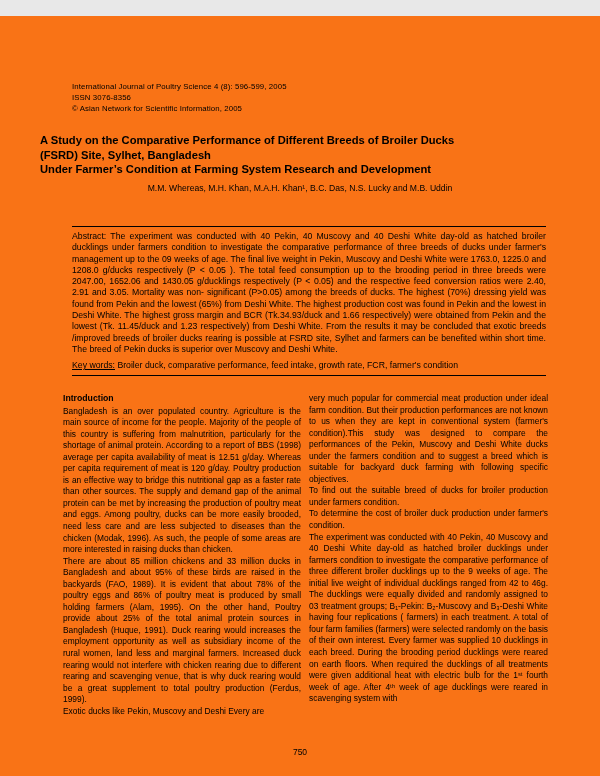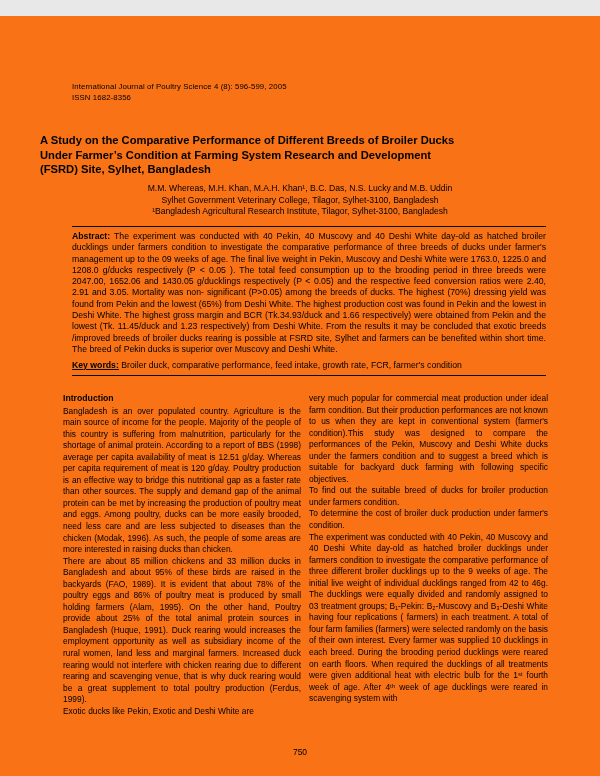--- a/index.html
+++ b/index.html
@@ -66,21 +66,21 @@
     margin-top: 4px;
     font-size: 8.7px;
     line-height: 11.3px;
     text-align: justify;
   }
   .keywords {
     margin-top: 5px;
     font-size: 8.7px;
     line-height: 11.3px;
   }
-  .b { font-weight: bold; }
+  .b { font-weight: normal; }
   .u { text-decoration: underline; }
   .rule-bottom { margin-top: 3px; }
   
   .columns {
     position: absolute;
     left: 63px;
     top: 377px;
     width: 485px;
     display: flex;
     gap: 8px;
@@ -109,55 +109,52 @@
     font-size: 8.5px;
   }
 </style>
 </head>
 <body>
 
 <div class="page">
 
   <div class="header">
     <div>International Journal of Poultry Science 4 (8): 596-599, 2005</div>
-    <div>ISSN 1682-8356</div>
+    <div>ISSN 3076-8356</div>
+    <div>© Asian Network for Scientific Information, 2005</div>
   </div>
 
   <div class="title-block">
     <div>A Study on the Comparative Performance of Different Breeds of Broiler Ducks</div>
+    <div>(FSRD) Site, Sylhet, Bangladesh</div>
     <div>Under Farmer’s Condition at Farming System Research and Development</div>
-    <div>(FSRD) Site, Sylhet, Bangladesh</div>
   </div>
 
   <div class="authors">M.M. Whereas, M.H. Khan, M.A.H. Khan¹, B.C. Das, N.S. Lucky and M.B. Uddin</div>
 
-  <div class="affils">
-    <div>Sylhet Government Veterinary College, Tilagor, Sylhet-3100, Bangladesh</div>
-    <div>¹Bangladesh Agricultural Research Institute, Tilagor, Sylhet-3100, Bangladesh</div>
-  </div>
 
   <div class="abstract-wrap">
     <div class="rule"></div>
     <div class="abstract-text">
       <span class="b">Abstract:</span>
       <span>The experiment was conducted with 40 Pekin, 40 Muscovy and 40 Deshi White day-old as hatched broiler ducklings under farmers condition to investigate the comparative performance of three breeds of ducks under farmer's management up to the 09 weeks of age. The final live weight in Pekin, Muscovy and Deshi White were 1763.0, 1225.0 and 1208.0 g/ducks respectively (P &lt; 0.05 ). The total feed consumption up to the brooding period in three breeds were 2047.00, 1652.06 and 1430.05 g/ducklings respectively (P &lt; 0.05) and the respective feed conversion ratios were 2.40, 2.91 and 3.05. Mortality was non- significant (P&gt;0.05) among the breeds of ducks. The highest (70%) dressing yield was found from Pekin and the lowest (65%) from Deshi White. The highest production cost was found in Pekin and the lowest in Deshi White. The highest gross margin and BCR (Tk.34.93/duck and 1.66 respectively) were obtained from Pekin and the lowest (Tk. 11.45/duck and 1.23 respectively) from Deshi White. From the results it may be concluded that exotic breeds /improved breeds of broiler ducks rearing is possible at FSRD site, Sylhet and farmers can be benefited within short time. The breed of Pekin ducks is superior over Muscovy and Deshi White.</span>
     </div>
     <div class="keywords">
       <span class="b u">Key words:</span>
       <span>Broiler duck, comparative performance, feed intake, growth rate, FCR, farmer's condition</span>
     </div>
     <div class="rule rule-bottom"></div>
   </div>
 
   <div class="columns">
     <div class="col col-left">
       <div class="sec-heading">Introduction</div>
       <div class="para">Bangladesh is an over populated country. Agriculture is the main source of income for the people. Majority of the people of this country is suffering from malnutrition, particularly for the shortage of animal protein. According to a report of BBS (1998) average per capita availability of meat is 12.51 g/day. Whereas per capita requirement of meat is 120 g/day. Poultry production is an effective way to bridge this nutritional gap as a faster rate than other sources. The supply and demand gap of the animal protein can be met by increasing the production of poultry meat and eggs. Among poultry, ducks can be more easily brooded, need less care and are less subjected to diseases than the chicken (Modak, 1996). As such, the people of some areas are more interested in raising ducks than chicken.</div>
       <div class="para">There are about 85 million chickens and 33 million ducks in Bangladesh and about 95% of these birds are raised in the backyards (FAO, 1989). It is evident that about 78% of the poultry eggs and 86% of poultry meat is produced by small holding farmers (Alam, 1995). On the other hand, Poultry provide about 25% of the total animal protein sources in Bangladesh (Huque, 1991). Duck rearing would increases the employment opportunity as well as subsidiary income of the rural women, land less and marginal farmers. Increased duck rearing would not interfere with chicken rearing due to different rearing and scavenging venue, that is why duck rearing would be a great supplement to total poultry production (Ferdus, 1999).</div>
-      <div class="para">Exotic ducks like Pekin, Exotic and Deshi White are</div>
+      <div class="para">Exotic ducks like Pekin, Muscovy and Deshi Every are</div>
     </div>
     <div class="col col-right">
       <div class="para">very much popular for commercial meat production under ideal farm condition. But their production performances are not known to us when they are kept in conventional system (farmer's condition).This study was designed to compare the performances of the Pekin, Muscovy and Deshi White ducks under the farmers condition and to suggest a breed which is suitable for backyard duck farming with following specific objectives.</div>
       <div class="para">To find out the suitable breed of ducks for broiler production under farmers condition.</div>
       <div class="para">To determine the cost of broiler duck production under farmer's condition.</div>
       <div class="para">The experiment was conducted with 40 Pekin, 40 Muscovy and 40 Deshi White day-old as hatched broiler ducklings under farmers condition to investigate the comparative performance of three different broiler ducklings up to the 9 weeks of age. The initial live weight of individual ducklings ranged from 42 to 46g. The ducklings were equally divided and randomly assigned to 03 treatment groups; B₁-Pekin: B₂-Muscovy and B₃-Deshi White having four replications ( farmers) in each treatment. A total of four farm families (farmers) were selected randomly on the basis of their own interest. Every farmer was supplied 10 ducklings in each breed. During the brooding period ducklings were reared on earth floors. When required the ducklings of all treatments were given additional heat with electric bulb for the 1ˢᵗ fourth week of age. After 4ᵗʰ week of age ducklings were reared in scavenging system with</div>
     </div>
   </div>
 
   <div class="page-number">750</div>

